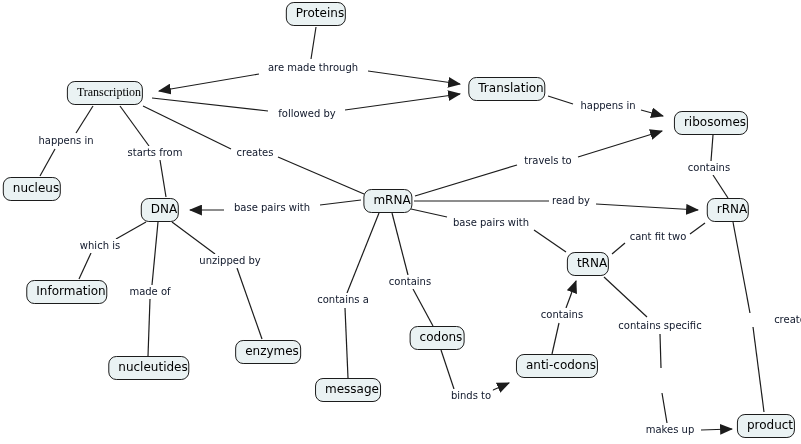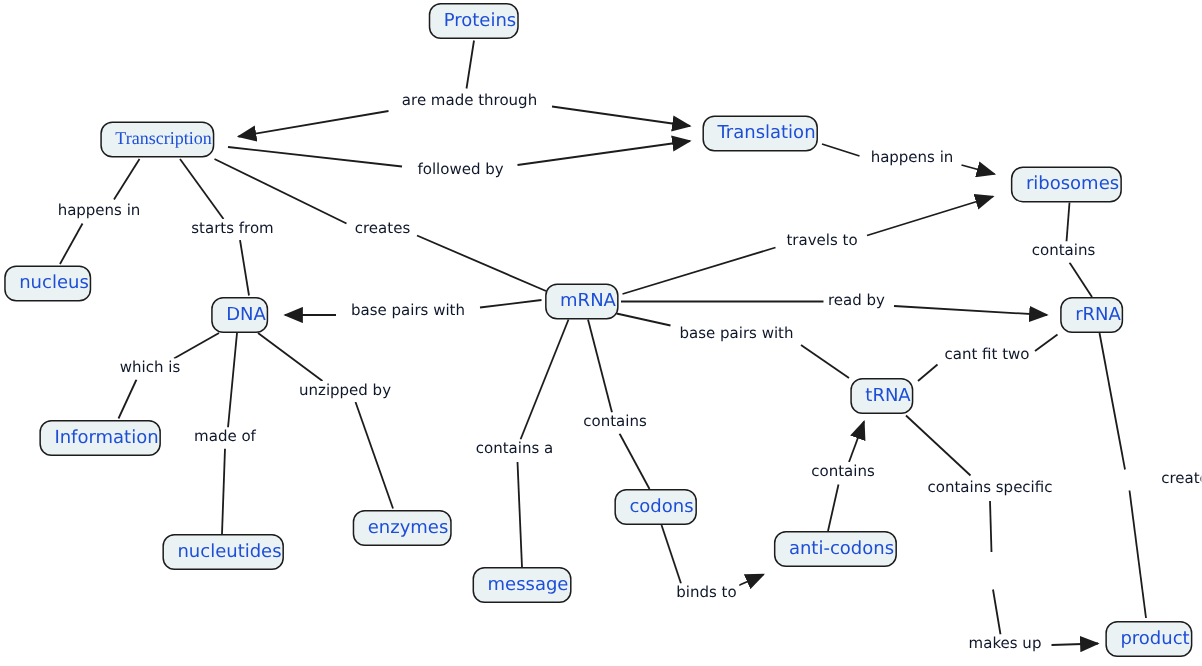--- a/index.html
+++ b/index.html
@@ -29,21 +29,21 @@
     line-height: 14px;
     white-space: nowrap;
     padding: 0 2px;
     z-index: 2;
     text-align: center;
   }
   .node {
     position: absolute;
     transform: translate(-50%, -50%);
     background: #eaf2f3;
-    color: #1d4ed8;
+    color: #000000;
     border: 1.2px solid #1c1c1c;
     border-radius: 8px;
     padding: 3px 1px 4px 9px;
     font-size: 12px;
     line-height: 15px;
     white-space: nowrap;
     z-index: 3;
   }
 </style>
 </head>

